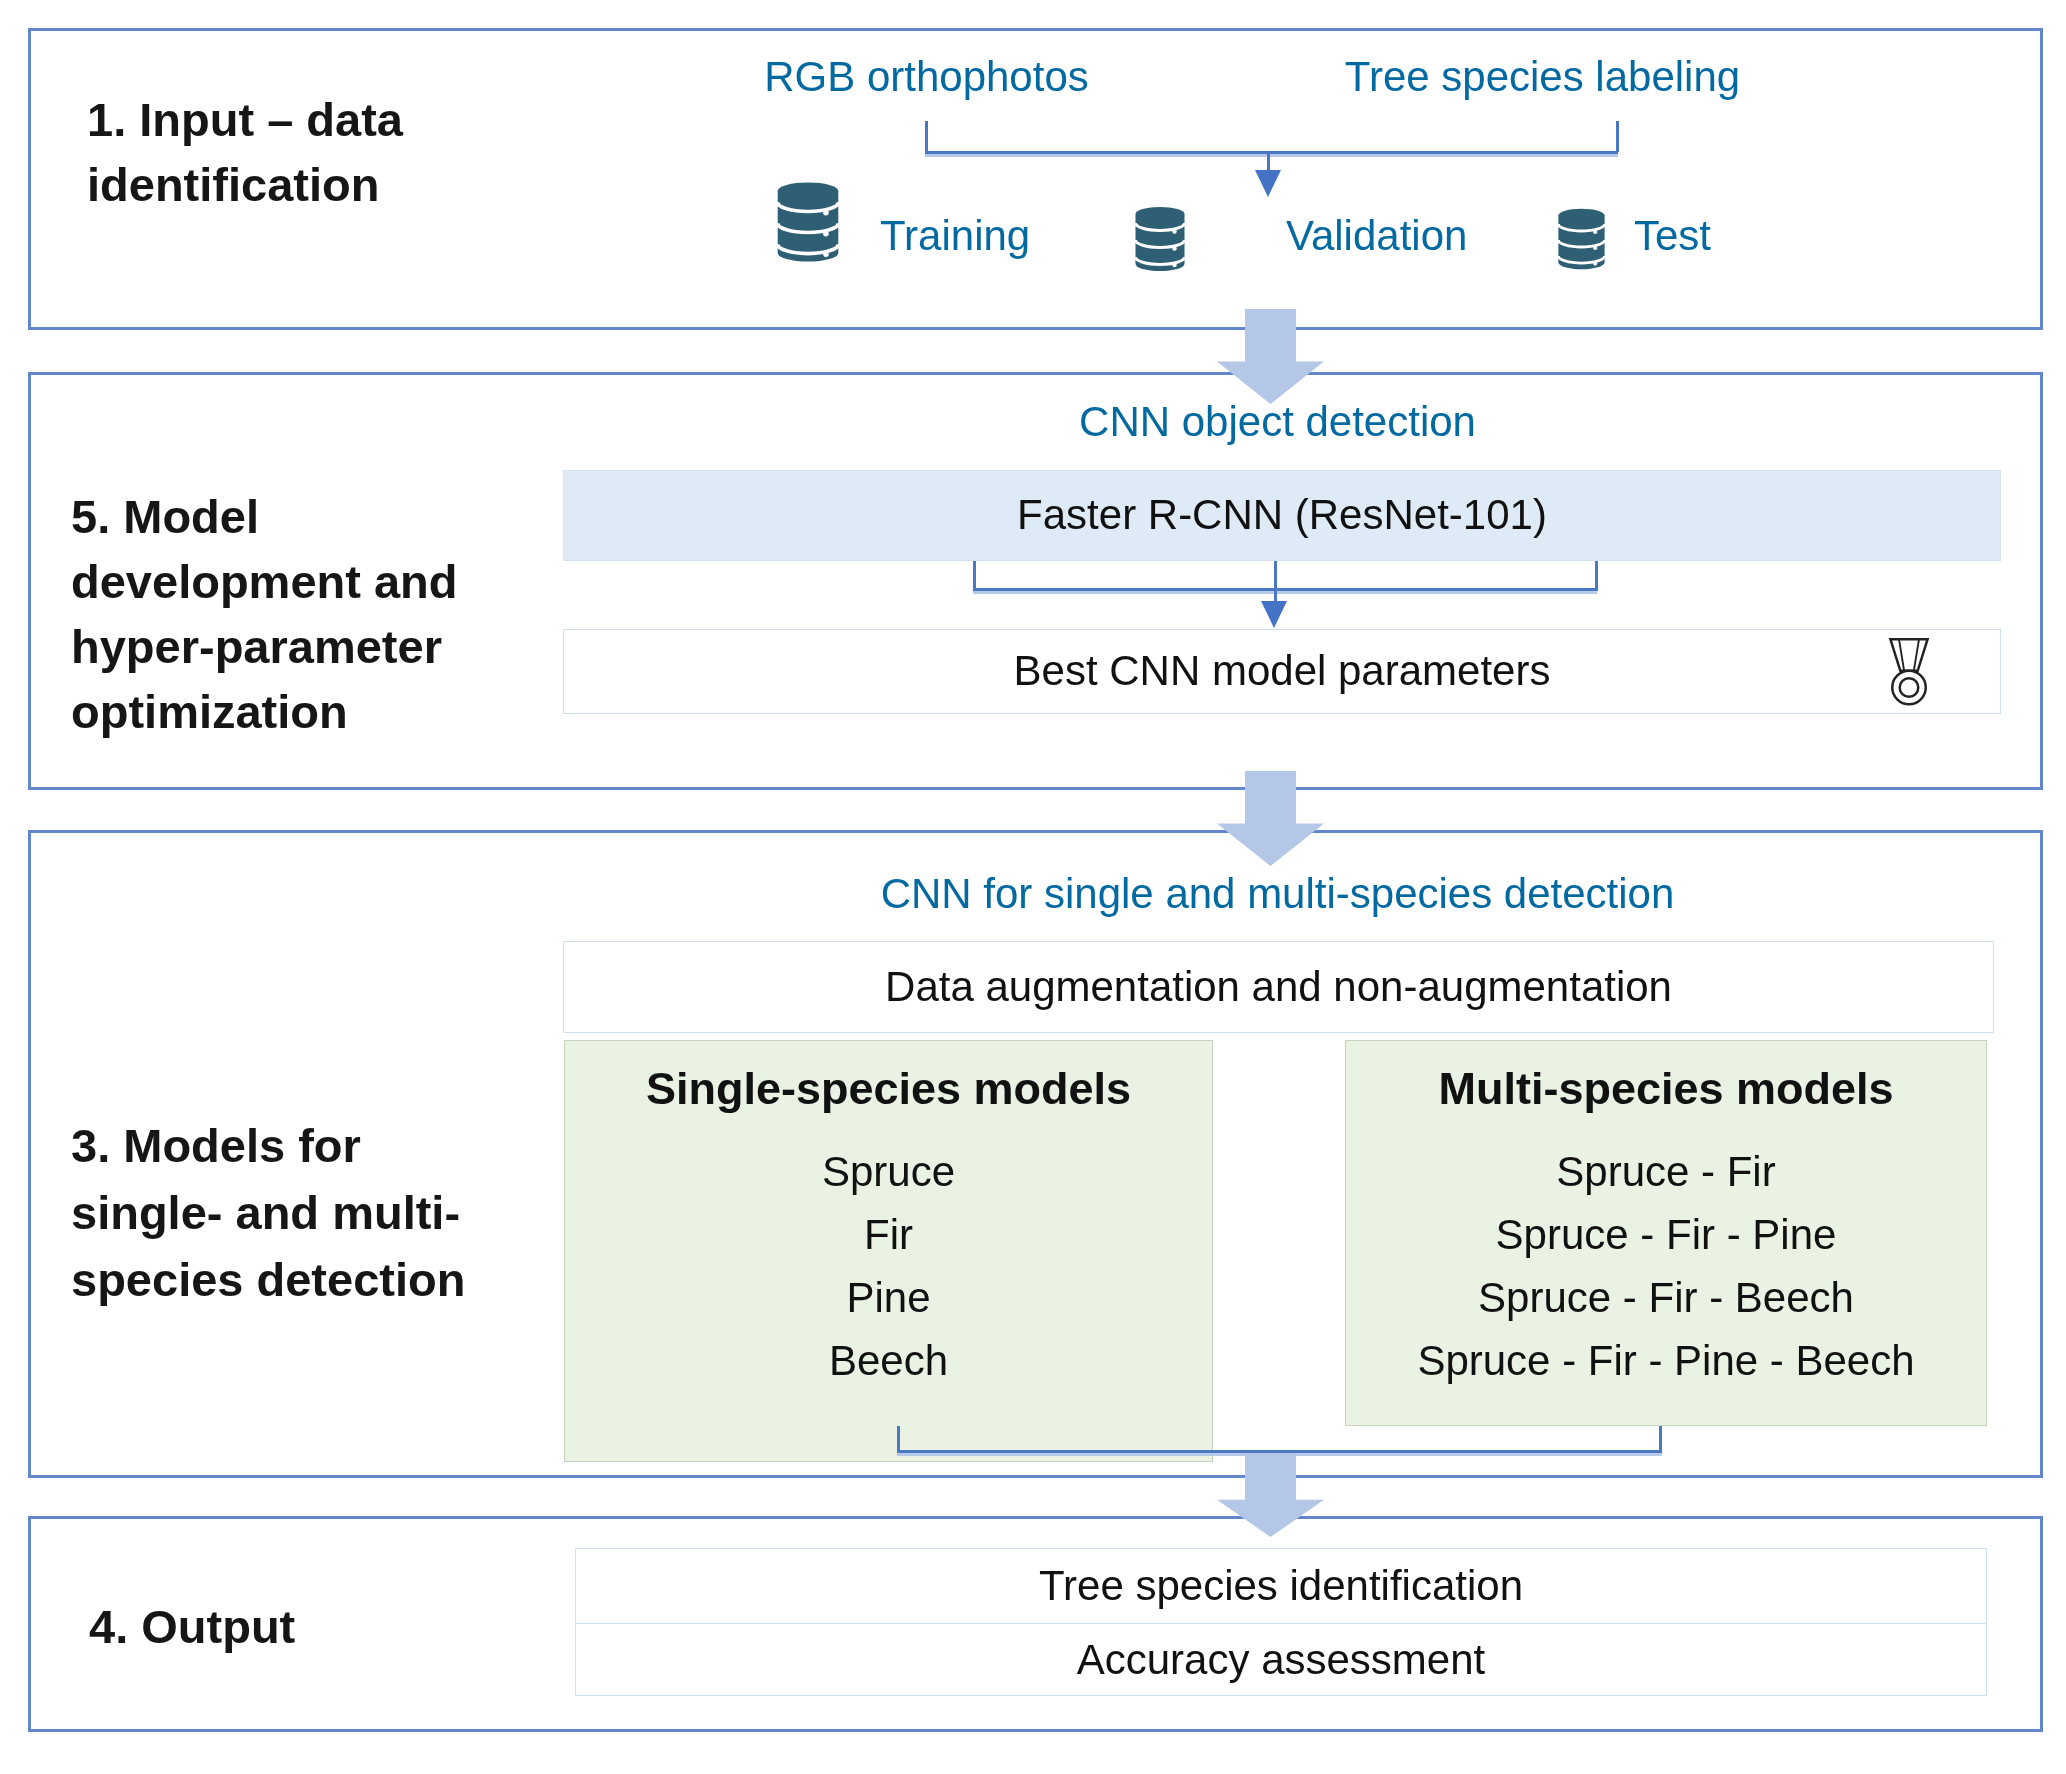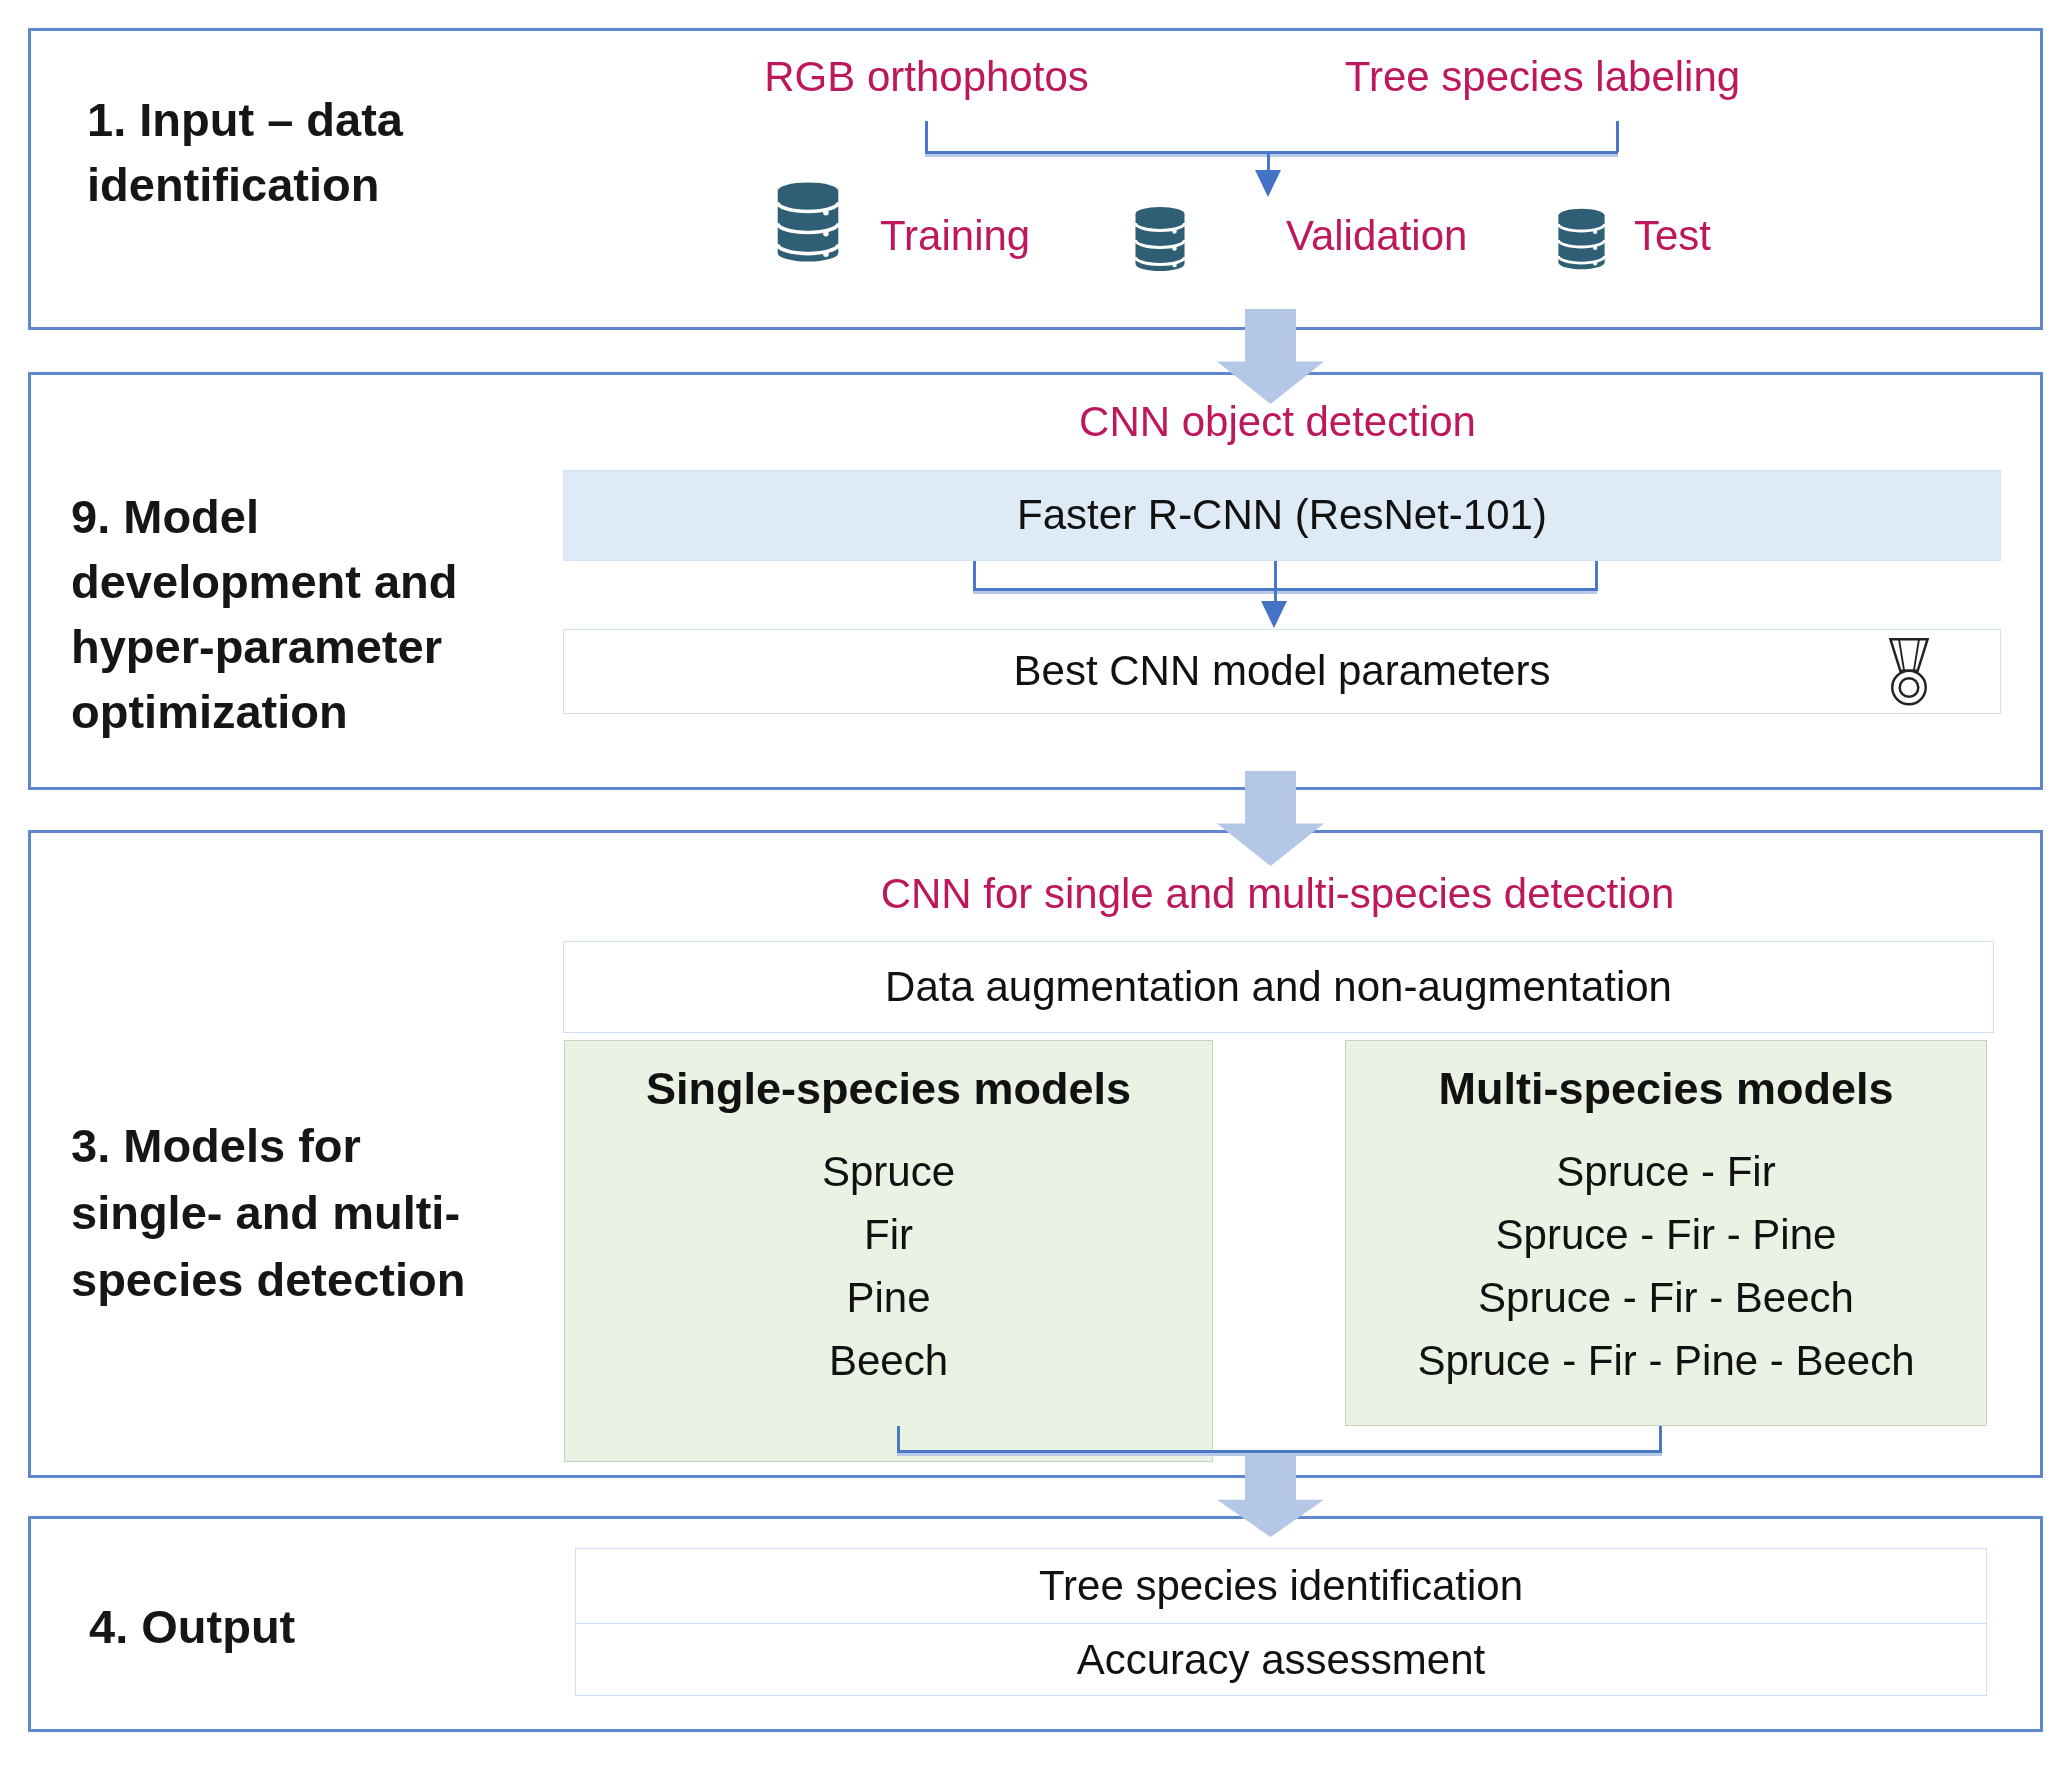--- a/index.html
+++ b/index.html
@@ -13,21 +13,21 @@
   }
   #s1{top:28px;height:302px;}
   #s2{top:372px;height:418px;}
   #s3{top:830px;height:648px;}
   #s4{top:1516px;height:216px;}
 
   .sec-label{position:absolute;font-weight:700;font-size:47px;line-height:65px;color:#161616;white-space:nowrap;}
   .sec-label span{display:block;}
   #s3-label span{line-height:67px;}
 
-  .txt{position:absolute;font-size:42px;color:#be185d;white-space:nowrap;}
+  .txt{position:absolute;font-size:42px;color:#0369a1;white-space:nowrap;}
   .ctr{text-align:center;}
 
   
   .vline{position:absolute;width:2.5px;background:#4a78c5;}
   .hline{position:absolute;height:6.2px;background:linear-gradient(to bottom,#4a78c5 0 55%,#b7c9e8 55% 100%);}
   .tri{position:absolute;width:0;height:0;border-left:13.7px solid transparent;border-right:13.7px solid transparent;border-top:27px solid #4472c4;}
 
   
   .bluebox{position:absolute;background:#deeaf6;border:1.2px solid #d3e2f2;box-sizing:border-box;text-align:center;font-size:42px;}
   .litebox{position:absolute;background:#ffffff;border:1.9px solid #cfe0f4;box-sizing:border-box;text-align:center;font-size:42px;}
@@ -97,21 +97,21 @@
         <circle cx="84" cy="55" r="4.5" fill="#ffffff"></circle>
         <circle cx="84" cy="89" r="4.5" fill="#ffffff"></circle>
         <circle cx="84" cy="122" r="4.5" fill="#ffffff"></circle>
       </svg>
     </span>
     <div class="txt" style="left:1603px;top:174px;line-height:62px;">Test</div>
   </section>
 
   <section class="sec" id="s2">
     <div class="sec-label" id="s2-label" style="left:40px;top:109px;">
-      <span>9. Model</span>
+      <span>5. Model</span>
       <span>development and</span>
       <span>hyper-parameter</span>
       <span>optimization</span>
     </div>
 
     <div class="txt ctr" style="left:718px;top:23px;width:1057px;">CNN object detection</div>
 
     <div class="bluebox" style="left:532px;top:95px;width:1438px;height:91px;line-height:88px;">
       <span>Faster R-CNN (ResNet-101)</span>
     </div>

